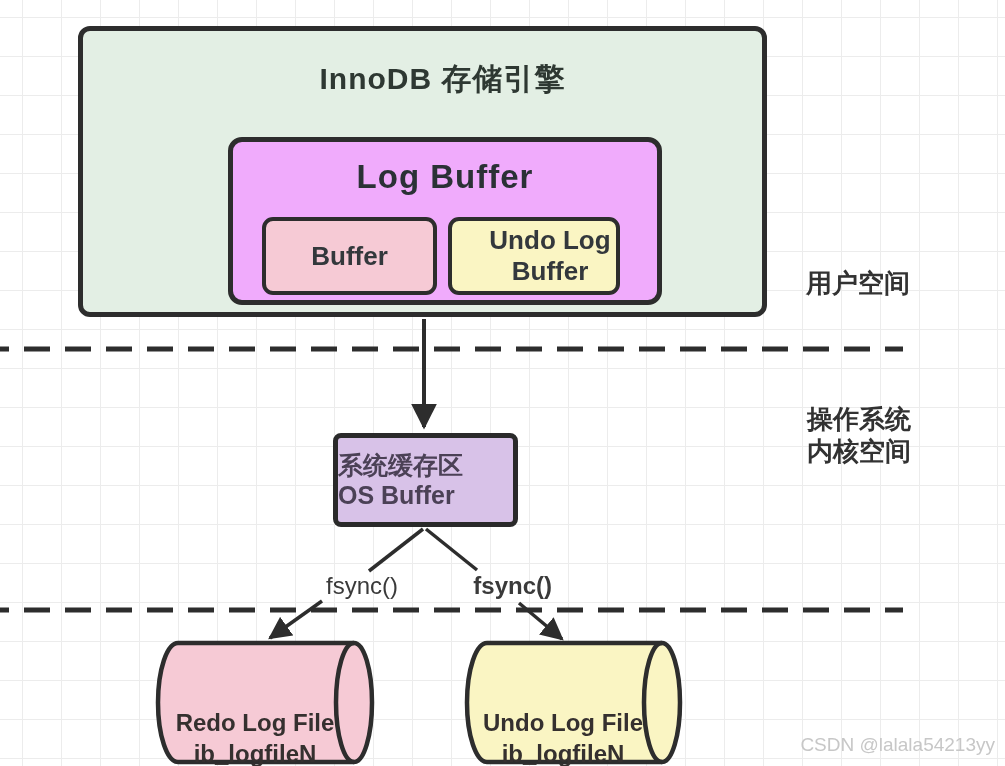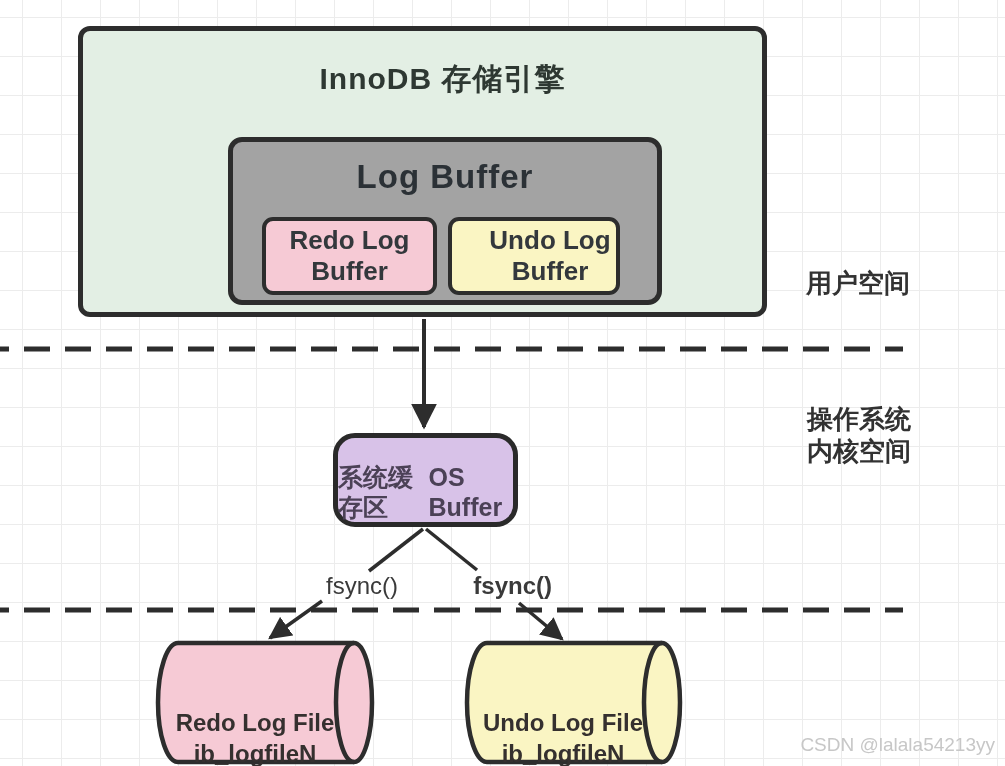--- a/index.html
+++ b/index.html
@@ -21,39 +21,39 @@
   .innodb-box{
     left:78px;top:26px;width:689px;height:291px;
     background:#e3efe4;border:5px solid #2d2d2d;border-radius:12px;
   }
   .innodb-title{
     margin-top:28px;text-align:center;
     font-size:30px;font-weight:700;color:#2e3832;letter-spacing:1px;padding-left:40px;
   }
   .logbuffer-box{
     left:145px;top:106px;width:434px;height:168px;
-    background:#a3a3a3;border:5px solid #2d2d2d;border-radius:14px;
+    background:#f0abfc;border:5px solid #2d2d2d;border-radius:14px;
   }
   .logbuffer-title{
     margin-top:16px;text-align:center;
     font-size:33px;font-weight:700;color:#2b3136;letter-spacing:1px;
   }
   .subbuffer{
     top:75px;height:78px;
     border:4px solid #2d2d2d;border-radius:11px;
     display:flex;flex-direction:column;align-items:center;justify-content:center;
     font-size:26px;font-weight:600;line-height:31px;color:#33383c;
   }
   .redo-buffer{left:29px;width:175px;background:#f6cad5;}
   .undo-buffer{left:215px;width:172px;background:#faf5c3;padding-left:32px;}
 
   .osbuffer-box{
     left:333px;top:433px;width:185px;height:94px;
-    background:#d8c2e8;border:5px solid #2a2a2a;border-radius:22px;
-    display:flex;flex-direction:row;align-items:flex-end;justify-content:center;
+    background:#d8c2e8;border:5px solid #2a2a2a;border-radius:8px;
+    display:flex;flex-direction:column;align-items:flex-start;justify-content:center;
     font-size:25px;font-weight:600;line-height:30px;color:#4b4156;
   }
 
   
   .space-label{font-size:26px;font-weight:700;color:#323232;text-align:center;}
   .user-space{left:803px;top:266px;width:110px;}
   .kernel-space{left:800px;top:403px;width:118px;line-height:32px;}
   .fsync{top:572px;width:100px;text-align:right;font-size:24px;color:#3a3a3a;}
   .fsync-left{left:298px;font-weight:400;}
   .fsync-right{left:452px;font-weight:700;}
@@ -101,21 +101,20 @@
     </g>
   </svg>
 
   <div class="abs innodb-box">
     <div class="innodb-title">InnoDB 存储引擎</div>
 
     <div class="abs logbuffer-box">
       <div class="logbuffer-title">Log Buffer</div>
 
       <div class="abs subbuffer redo-buffer">
-        <span>Redo Log</span>
         <span>Buffer</span>
       </div>
 
       <div class="abs subbuffer undo-buffer">
         <span>Undo Log</span>
         <span>Buffer</span>
       </div>
     </div>
   </div>
 

